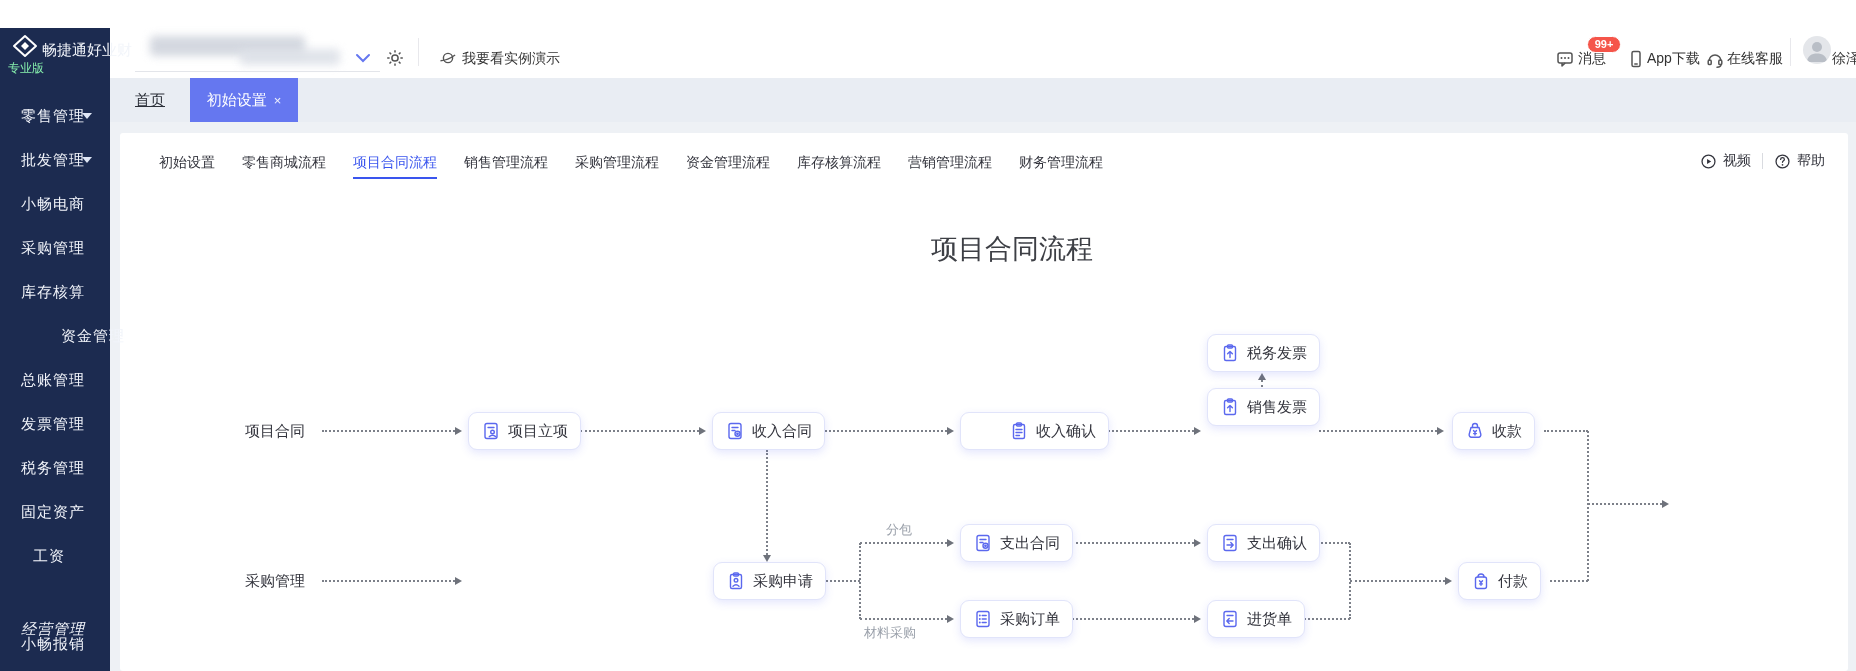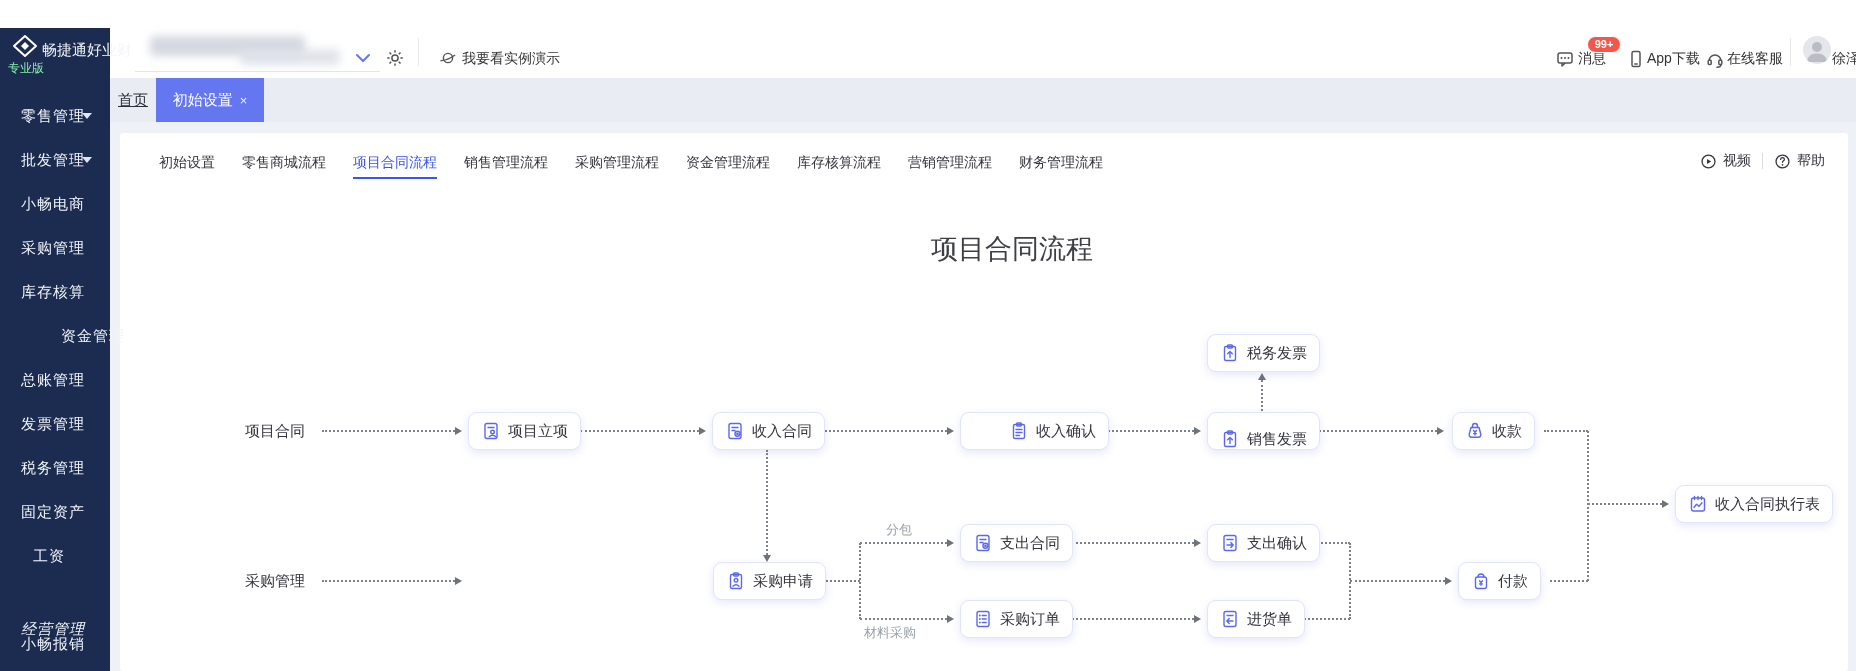--- a/index.html
+++ b/index.html
@@ -36,21 +36,21 @@
     text-align:center; line-height:15px; padding:0 4px; }
   #avatar { position:absolute; left:1693px; top:8px; width:28px; height:28px; border-radius:50%;
     background:#e4e6ea; overflow:hidden; }
   #user-name { position:absolute; left:1722px; top:22px; width:24px; overflow:hidden;
     font-size:14px; color:#333; white-space:nowrap; }
 
   
   #win-tabstrip { left:110px; top:78px; width:1746px; height:44px; background:#e9edf3; display:flex; }
   .win-tab { height:44px; display:flex; align-items:center; justify-content:center;
     font-size:15px; color:#2b2f38; cursor:pointer; }
-  .win-tab.home { width:46px;text-decoration:underline; }
+  .win-tab.home { width:80px;text-decoration:underline; }
   .win-tab.active { width:108px; background:#6577f0; color:#fff; gap:7px; }
   .win-tab .close { font-size:13px; opacity:.9; }
 
   
   #content-bg { left:110px; top:122px; width:1746px; height:549px; background:#eef1f5; }
   #panel { left:120px; top:133px; width:1728px; height:538px; background:#fff; border-radius:3px; }
 
   
   #flow-tabs { position:absolute; left:159px; top:148px; height:31px; display:flex; gap:27px; z-index:6; }
   .flow-tab { font-size:14px; color:#33343d; line-height:28px; cursor:pointer; white-space:nowrap; }
@@ -315,21 +315,21 @@
     <div class="node" style="left: 960px; top: 412px; padding-left: 48px;">
       <span class="node-icon">
         <svg width="20" height="20" viewBox="0 0 20 20" fill="none" stroke="currentColor" stroke-width="1.4" stroke-linecap="round" stroke-linejoin="round">
           <rect x="4.5" y="3.5" width="11" height="14" rx="1.5"></rect>
           <rect x="7.5" y="2" width="5" height="3" rx="1"></rect>
           <path d="M7 8.5h6 M7 11.5h6 M7 14.5h3.5"></path>
         </svg>
       </span>
       <span class="node-label">收入确认</span>
     </div>
-    <div class="node" style="left: 1207px; top: 412px; align-items: flex-end;">
+    <div class="node" style="left: 1207px; top: 388px;">
       <span class="node-icon">
         <svg width="20" height="20" viewBox="0 0 20 20" fill="none" stroke="currentColor" stroke-width="1.4" stroke-linecap="round" stroke-linejoin="round">
           <rect x="4.5" y="3.5" width="11" height="14" rx="1.5"></rect>
           <rect x="7.5" y="2" width="5" height="3" rx="1"></rect>
           <path d="M10 14.5V8.5 M7.6 10.8 L10 8.4 L12.4 10.8"></path>
         </svg>
       </span>
       <span class="node-label">销售发票</span>
     </div>
     <div class="node" style="left: 1207px; top: 334px;">
@@ -344,30 +344,20 @@
     </div>
     <div class="node" style="left: 1452px; top: 412px;">
       <span class="node-icon">
         <svg width="20" height="20" viewBox="0 0 20 20" fill="none" stroke="currentColor" stroke-width="1.4" stroke-linecap="round" stroke-linejoin="round">
           <path d="M7.5 6.5V5a2.5 2.5 0 0 1 5 0v1.5"></path>
           <path d="M6 6.5h8l1.8 6.8a2.3 2.3 0 0 1-2.2 2.9H6.4a2.3 2.3 0 0 1-2.2-2.9z"></path>
           <path d="M8.5 9.5 L10 11.3 L11.5 9.5 M10 11.3V14 M8.6 12.6h2.8"></path>
         </svg>
       </span>
       <span class="node-label">收款</span>
-    </div>
-    <div class="node" style="left: 1675px; top: 485px;">
-      <span class="node-icon">
-        <svg width="20" height="20" viewBox="0 0 20 20" fill="none" stroke="currentColor" stroke-width="1.4" stroke-linecap="round" stroke-linejoin="round">
-          <rect x="3.5" y="4" width="13" height="13" rx="2"></rect>
-          <path d="M6.5 2.5v3 M10 2.5v3 M13.5 2.5v3"></path>
-          <path d="M6 13.5 L8.5 10.3 L11 12.3 L14 8.8"></path>
-        </svg>
-      </span>
-      <span class="node-label">收入合同执行表</span>
     </div>
     <div class="node" style="left: 713px; top: 562px; align-items: center;">
       <span class="node-icon">
         <svg width="20" height="20" viewBox="0 0 20 20" fill="none" stroke="currentColor" stroke-width="1.4" stroke-linecap="round" stroke-linejoin="round">
           <rect x="4.5" y="3.5" width="11" height="14" rx="1.5"></rect>
           <rect x="7.5" y="2" width="5" height="3" rx="1"></rect>
           <circle cx="10" cy="9.3" r="1.8"></circle>
           <path d="M7 15.2q3-2.8 6 0"></path>
         </svg>
       </span>

